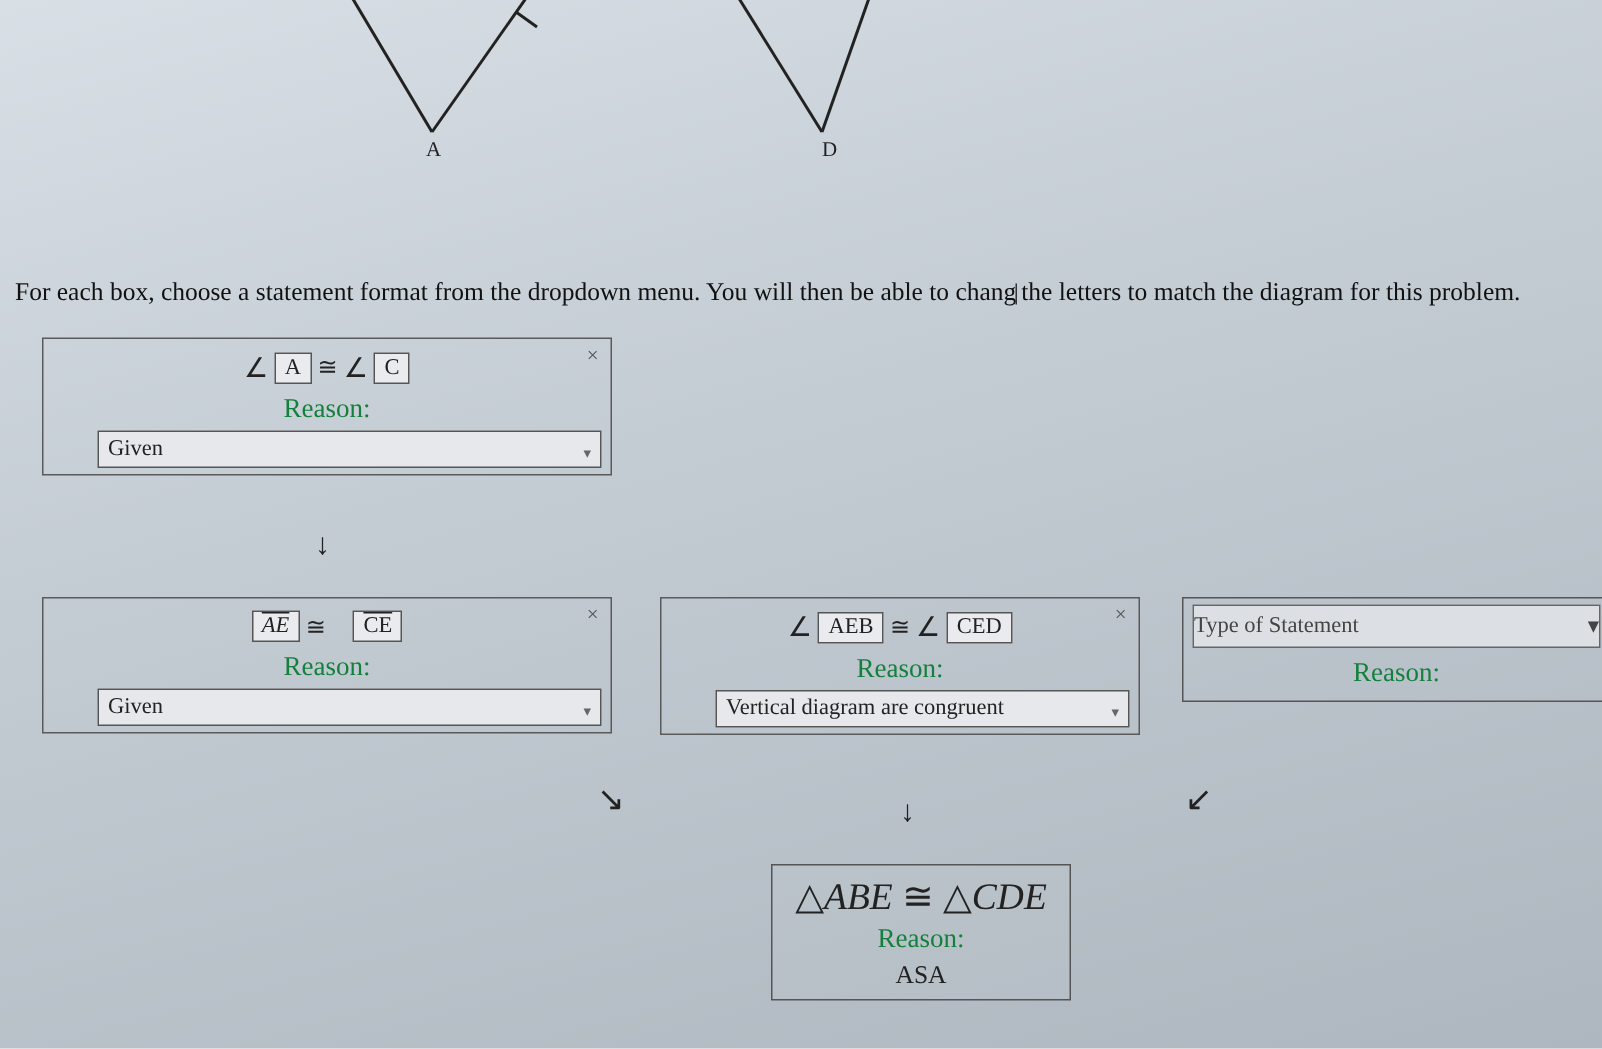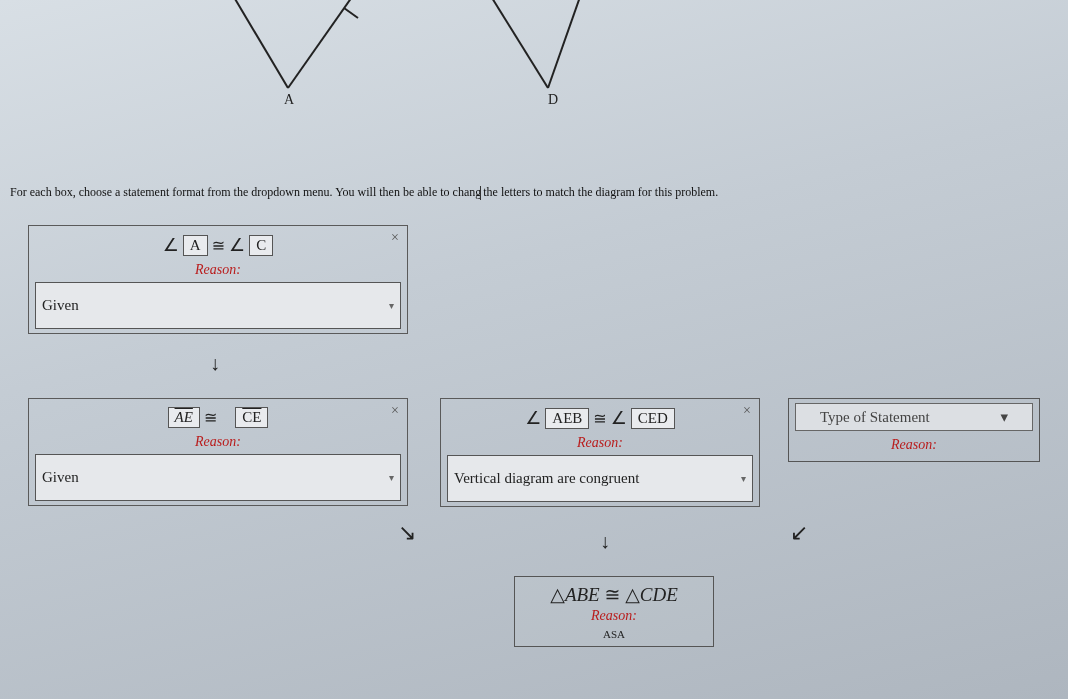--- a/index.html
+++ b/index.html
@@ -17,21 +17,21 @@
   .diagram-area {
     position: absolute;
     top: 0; left: 0; width: 100%; height: 135px;
     pointer-events: none;
   }
   .instruction {
     position: absolute;
     top: 185px;
     left: 10px;
     right: 10px;
-    font-size: 12px;
+    font-size: 17px;
     color: #111;
   }
   .cursor {
     display:inline-block;
     border-left:1px solid #333;
     height:14px;
     vertical-align:middle;
     margin:0 -1px;
   }
   
@@ -57,81 +57,81 @@
     padding:1px 6px;
     font-size:15px;
     min-width:20px;
     text-align:center;
     font-family: Georgia, serif;
   }
   .angle { font-size:18px; }
   .cong { font-size:16px; }
   .reason-label {
     text-align:center;
-    font-size:14px;
-    color:#b91c1c;
+    font-size:18px;
+    color:#15803d;
     margin:2px 0 4px 0;
-    font-style:italic;
   }
   .reason-select {
     border:1px solid #555;
     background:#e6e8eb;
-    padding:14px 6px;
+    padding:3px 6px;
     font-size:15px;
     display:flex;
-    align-items:center;
+    align-items:flex-end;
     justify-content:space-between;
     font-family: Georgia, serif;
+    margin-left: 30px;
   }
   .reason-select .caret {
     font-size:10px;
     color:#666;
   }
   .close-x {
     position:absolute;
     top:4px; right:8px;
     font-size:14px;
     color:#555;
   }
   .conclusion {
     position:absolute;
     border:1px solid #555;
     padding:6px 14px 6px 14px;
     text-align:center;
     background: rgba(255,255,255,0.05);
   }
   .conclusion .stmt {
-    font-size:19px;
+    font-size:25px;
     font-family: Georgia, serif;
   }
   .arrow-down {
     position:absolute;
     font-size:20px;
     color:#222;
   }
   .arrow-diag {
     position:absolute;
     font-size:22px;
     color:#222;
   }
   .typebox {
     position:absolute;
     border:1px solid #555;
     padding:4px 6px;
   }
   .typebox .sel {
     border:1px solid #666;
     background:#dcdfe3;
-    padding:4px 24px;
+    padding:4px 0;
     font-size:15px;
     color:#444;
     display:flex;
     justify-content:space-between;
     align-items:center;
-    width:238px;
+    width:272px;
   }
 </style>
 </head>
 <body>
 
 <svg class="diagram-area" viewBox="0 0 1068 135">
 
   <line x1="288" y1="88" x2="200" y2="-60" stroke="#222" stroke-width="2"></line>
   <line x1="288" y1="88" x2="392" y2="-60" stroke="#222" stroke-width="2"></line>
 
@@ -209,14 +209,14 @@
 
 <div class="arrow-diag" style="left:790px; top:520px; transform:scaleX(-1);">↘</div>
 
 <div class="conclusion" style="left:514px; top:576px; width:200px;">
   <div class="stmt">
     <span>△</span><i>ABE</i>
     <span>≅</span>
     <span>△</span><i>CDE</i>
   </div>
   <div class="reason-label">Reason:</div>
-  <div style="font-size:11px;">ASA</div>
+  <div style="font-size:17px;">ASA</div>
 </div>
 
 </body></html>

